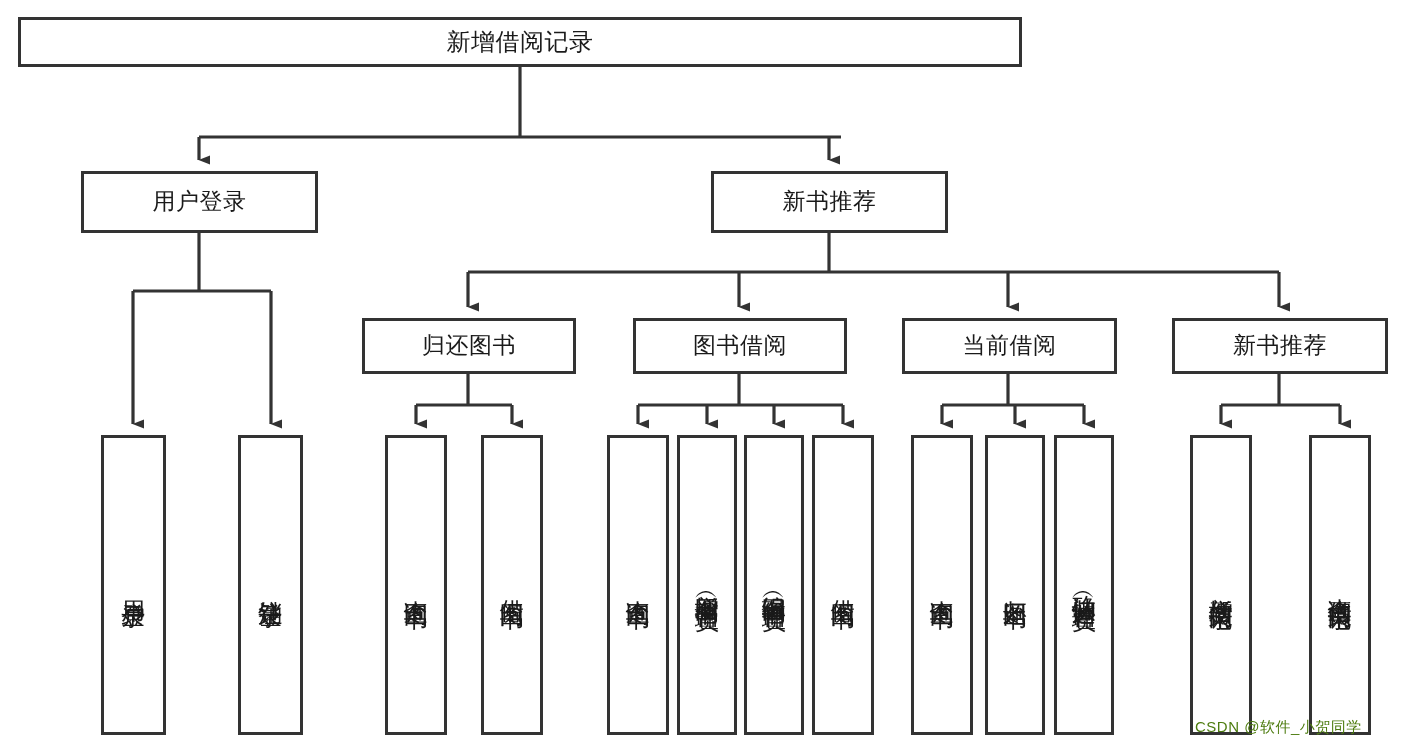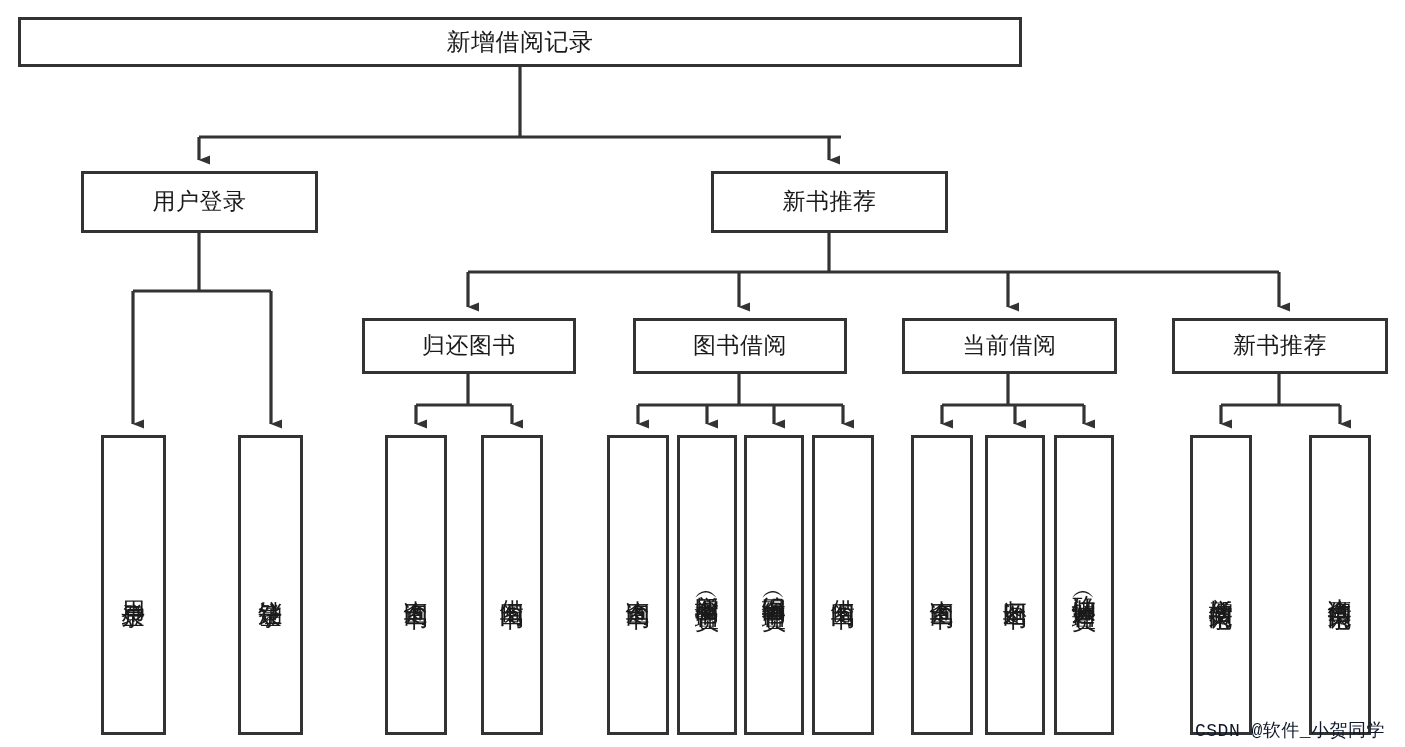--- a/index.html
+++ b/index.html
@@ -53,25 +53,24 @@
     writing-mode: vertical-rl;
     text-orientation: upright;
     font-size: 24px;
     line-height: 1.06;
     letter-spacing: 2px;
     white-space: nowrap;
   }
   .node.root .label { font-size: 24px; }
   .watermark {
     position: absolute;
-    color: #0f172a;
-    font-size: 18px;
+    color: #4d7c0f;
+    font-size: 15px;
     white-space: nowrap;
     letter-spacing: 0.5px;
-    font-family: Liberation Mono, monospace;
   }
 </style>
 </head>
 <body>
 
 <div id="canvas">
 
   <svg class="wires" viewBox="0 0 1405 747" xmlns="http://www.w3.org/2000/svg">
     <defs>
       <marker id="arrow" markerWidth="10" markerHeight="12" refX="5" refY="11" orient="auto" markerUnits="userSpaceOnUse">

